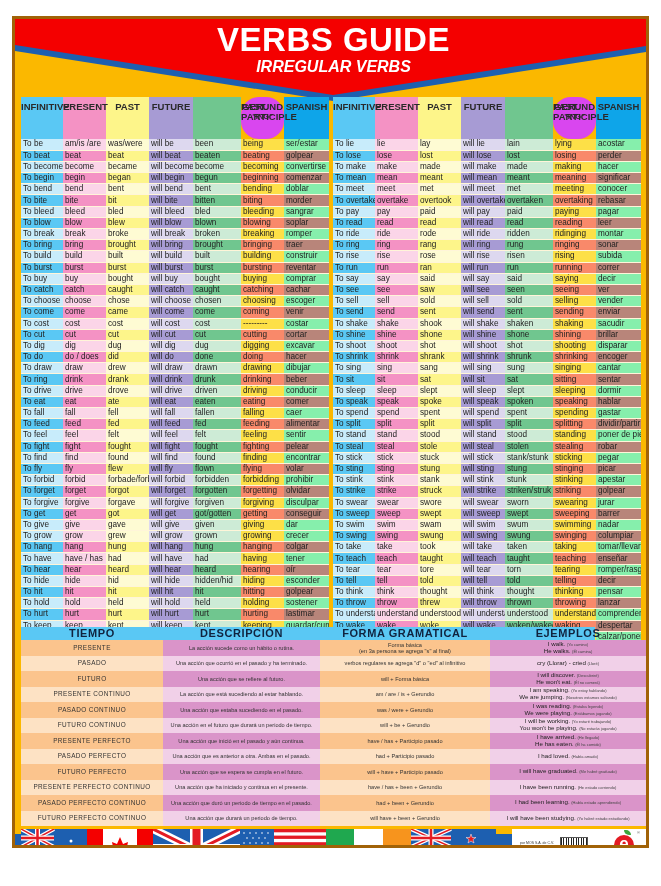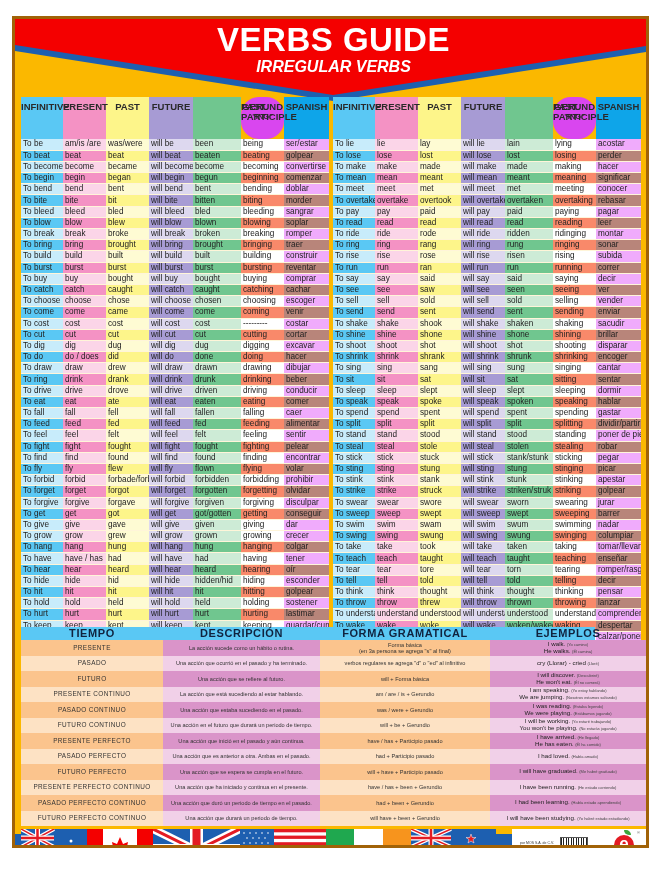--- a/index.html
+++ b/index.html
@@ -38,22 +38,22 @@
   
   .c0 { width: 42px; } .c1 { width: 43px; } .c2 { width: 43px; } .c3 { width: 44px; }
   .c4 { width: 43px; } .c5 { width: 43px; } .c6 { width: 45px; }
   th.c0 { background: #5ac8f4; } th.c1 { background: #f492c4; } th.c2 { background: #fdf58a; text-align: center; }
   th.c3 { background: #a79bd4; } th.c4 { background: #70c68f; padding-left: 48px; } th.c5 { background: #d946ef; border-radius: 18px; } th.c6 { background: #0ea5e9; text-align: center; }
   tr.d td.c0 { background: #5ac8f4; } tr.l td.c0 { background: #c8ecfb; }
   tr.d td.c1 { background: #f492c4; } tr.l td.c1 { background: #fbd5e8; }
   tr.d td.c2 { background: #fdf58a; } tr.l td.c2 { background: #fefbd3; }
   tr.d td.c3 { background: #a79bd4; } tr.l td.c3 { background: #ddd8ef; }
   tr.d td.c4 { background: #70c68f; } tr.l td.c4 { background: #cdebd6; }
-  tr.d td.c5 { background: #f9896a; } tr.l td.c5 { background: #ffffff; }
-  tr.d td.c6 { background: #b8857a; } tr.l td.c6 { background: #f0abfc; }
+  tr.d td.c5 { background: #f9896a; } tr.l td.c5 { background: #fde047; }
+  tr.d td.c6 { background: #b8857a; } tr.l td.c6 { background: #86efac; }
 
   .tense-section { position: absolute; left: 6px; top: 608px; width: 574px; }
   .tense-head {
     display: grid; grid-template-columns: 142px 157px 170px 156px;
     background: #5ac8f4; height: 13px;
   }
   .tense-head div {
     font-size: 11px; font-weight: bold; color: #10233f; text-align: center;
     line-height: 13px; letter-spacing: 0.6px;
   }

